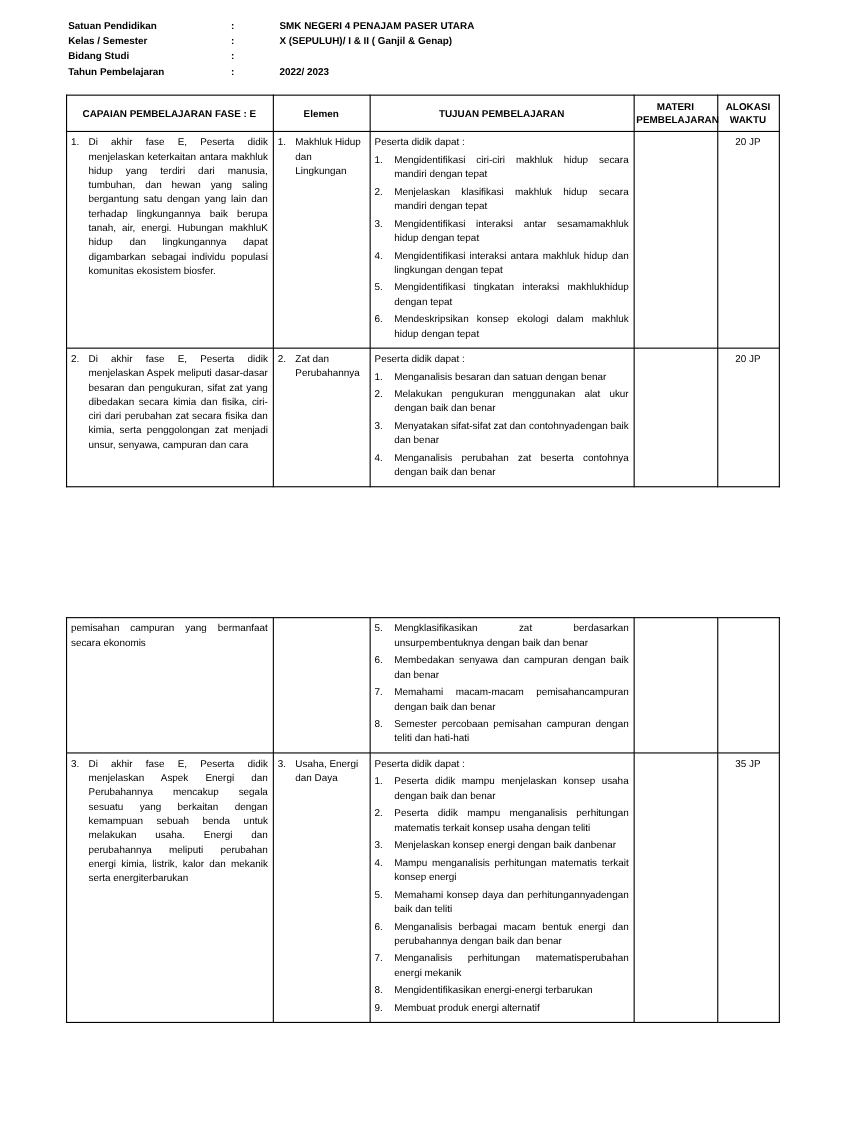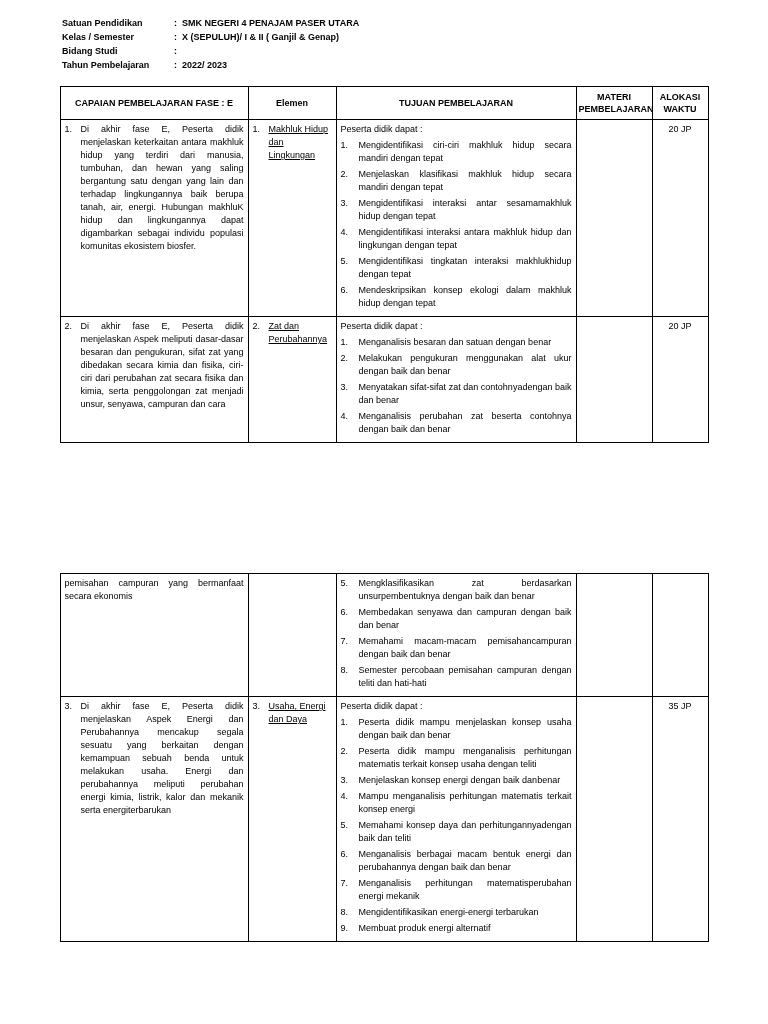--- a/index.html
+++ b/index.html
@@ -28,35 +28,36 @@
     margin: 38px 0 0 0;
   }
   .meta {
     margin: 16px 0 0 62px;
     font-size: 9px;
     font-weight: bold;
   }
   .meta-row {
     display: flex;
     line-height: 14px;
+    gap: 36px;
   }
   .meta-label {
     width: 112px;
     flex: 0 0 112px;
   }
   .meta-sep {
     width: 8px;
     flex: 0 0 8px;
   }
   .meta-value {
     flex: 1;
   }
   table.prota {
     border-collapse: collapse;
-    margin: 14px auto 12px auto;
+    margin: 14px auto 0 auto;
     width: 648px;
     table-layout: fixed;
   }
   table.prota td, table.prota th {
     border: 1px solid #000000;
     vertical-align: top;
     padding: 3px 4px;
     font-size: 9px;
     line-height: 13px;
   }
@@ -101,21 +102,20 @@
     text-align: justify;
   }
   .el-item {
     display: flex;
   }
   .el-item .n {
     flex: 0 0 16px;
   }
   .el-item .t {
     flex: 1;
-    text-decoration: underline;
   }
   .tp-head {
     font-weight: normal;
     margin-bottom: 3px;
   }
   .aw {
     text-align: center;
   }
   .spacer {
     height: 104px;

